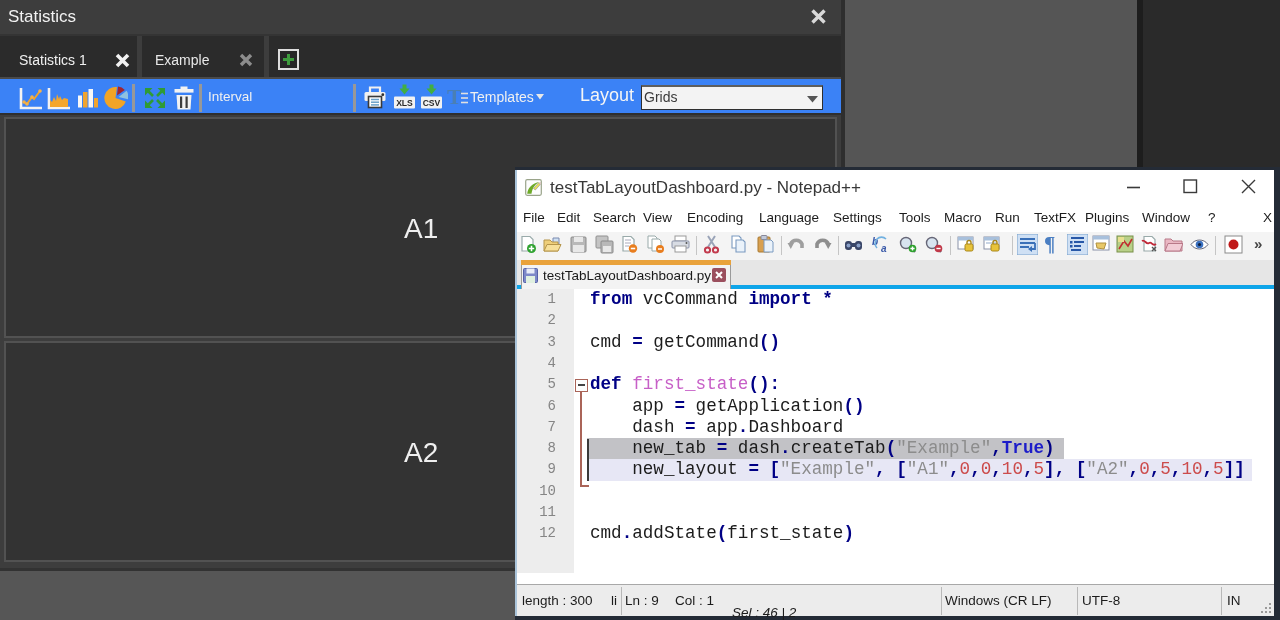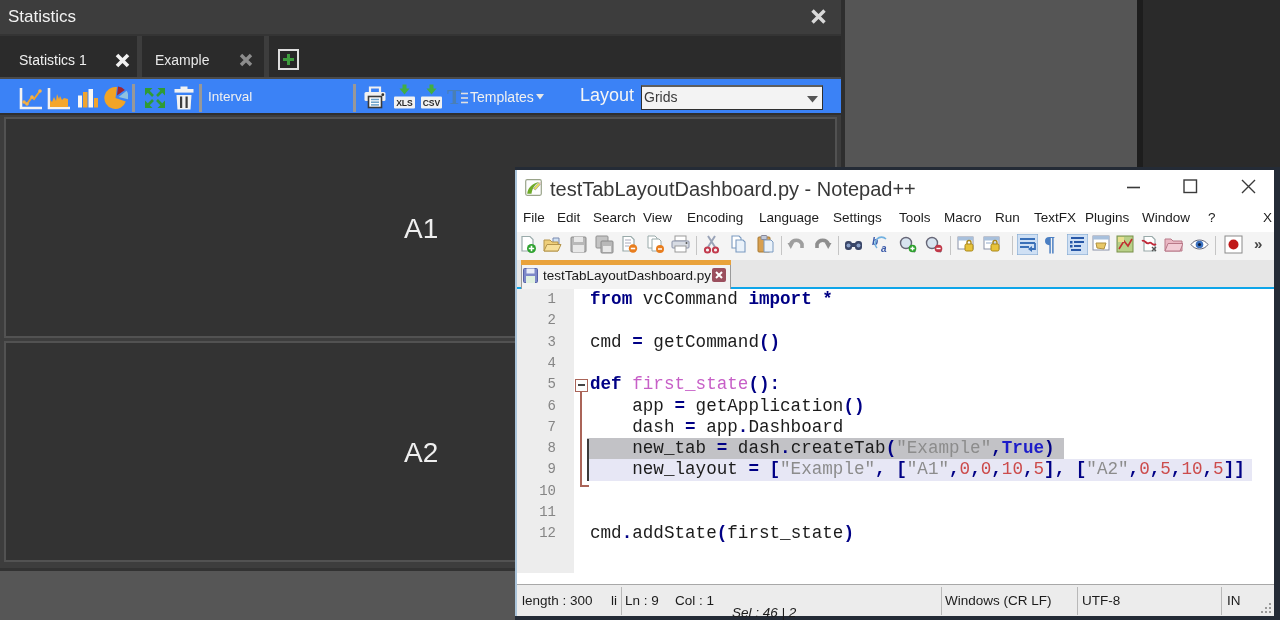--- a/index.html
+++ b/index.html
@@ -174,21 +174,21 @@
   <div class="abs" style="left:515px;top:167px;width:765px;height:453px;background:#242b36;"></div>
   <div id="npp" class="abs" style="left:515px;top:170px;width:759px;height:446px;background:#ffffff;border-left:2px solid #aac4da;">
 
     <div class="abs" style="left:0;top:0;width:757px;height:35px;background:#ffffff;">
       <svg class="abs" style="left:8px;top:9px;" width="17" height="17" viewBox="0 0 17 17">
         <rect x="0.7" y="0.7" width="15.6" height="15.6" rx="1.5" fill="#fdfdfd" stroke="#9aa48a" stroke-width="1.2"></rect>
         <path d="M2.2 14.8 C2.8 9 6.5 5 14 3 C9.5 6 7.2 9.5 6.5 14.8 Z" fill="#6daa28"></path>
         <path d="M8.5 9.5 L13.5 3.8 L15.3 5.4 L10.3 11 Z" fill="#e8e05a" stroke="#999" stroke-width="0.7"></path>
         <path d="M13.5 3.8 L15.3 5.4 L16 3.2 Z" fill="#d8b8b0"></path>
       </svg>
-      <div class="abs" style="left:33px;top:8px;font-size:20px;color:#383838;">testTabLayoutDashboard.py - Notepad++</div>
+      <div class="abs" style="left:33px;top:8px;font-size:17px;color:#383838;">testTabLayoutDashboard.py - Notepad++</div>
       <svg class="abs" style="left:610px;top:16px;" width="13" height="3" viewBox="0 0 13 3">
           <rect width="13" height="1.6" y="0.7" fill="#3a3a3a"></rect>
         </svg>
       <svg class="abs" style="left:666px;top:9px;" width="15" height="15" viewBox="0 0 15 15">
           <rect x="1" y="1" width="12.5" height="12.5" fill="none" stroke="#3a3a3a" stroke-width="1.4"></rect>
         </svg>
       <svg class="abs" style="left:724px;top:9px;" width="15" height="15" viewBox="0 0 15 15">
           <path d="M1 1 L14 14 M14 1 L1 14" stroke="#3a3a3a" stroke-width="1.4"></path>
         </svg>
     </div>
@@ -354,21 +354,21 @@
           <circle cx="9.5" cy="9.5" r="1.6" fill="#102040"></circle>
       </svg>
       <div class="abs" style="left:698px;top:4px;width:1px;height:19px;background:#c5c5c5;"></div>
       <svg class="abs" style="left:707px;top:3px" width="19" height="19" viewBox="0 0 19 19">
         <rect x="1" y="1" width="17" height="17" fill="#fff" stroke="#8a8a8a"></rect>
         <circle cx="9.5" cy="9.5" r="5" fill="#c01818"></circle>
       </svg>
       <div class="abs" style="left:737px;top:3px;font-size:15px;color:#444;font-weight:bold;">»</div>
     </div>
 
-    <div class="abs" style="left:0;top:90px;width:757px;height:29px;background:#e6e6e6;border-bottom:2px solid #0ea5e9;">
+    <div class="abs" style="left:0;top:90px;width:757px;height:29px;background:#e6e6e6;border-bottom:4px solid #0ea5e9;">
       <div class="abs" style="left:4px;top:0;width:210px;height:29px;background:#f3f3f3;border:1px solid #9a9a9a;border-bottom:none;">
         <div class="abs" style="left:-1px;top:-1px;width:210px;height:5px;background:#e9a23b;"></div>
         <svg class="abs" style="left:1px;top:7px;" width="15" height="15" viewBox="0 0 15 15">
           <rect x="0.5" y="0.5" width="14" height="14" rx="1" fill="#7d88c8" stroke="#5560a8" stroke-width="1"></rect>
           <rect x="3.5" y="0.5" width="8" height="5" fill="#e8ecf8"></rect>
           <rect x="3" y="8" width="9" height="7" fill="#e0f0e0"></rect>
         </svg>
         <div class="abs" style="left:21px;top:7px;font-size:13.5px;color:#1a1a1a;">testTabLayoutDashboard.py</div>
         <div class="abs" style="left:190px;top:7px;width:14px;height:14px;background:#9b4f5e;border-radius:2px;">
           <svg width="14" height="14" viewBox="0 0 14 14">

